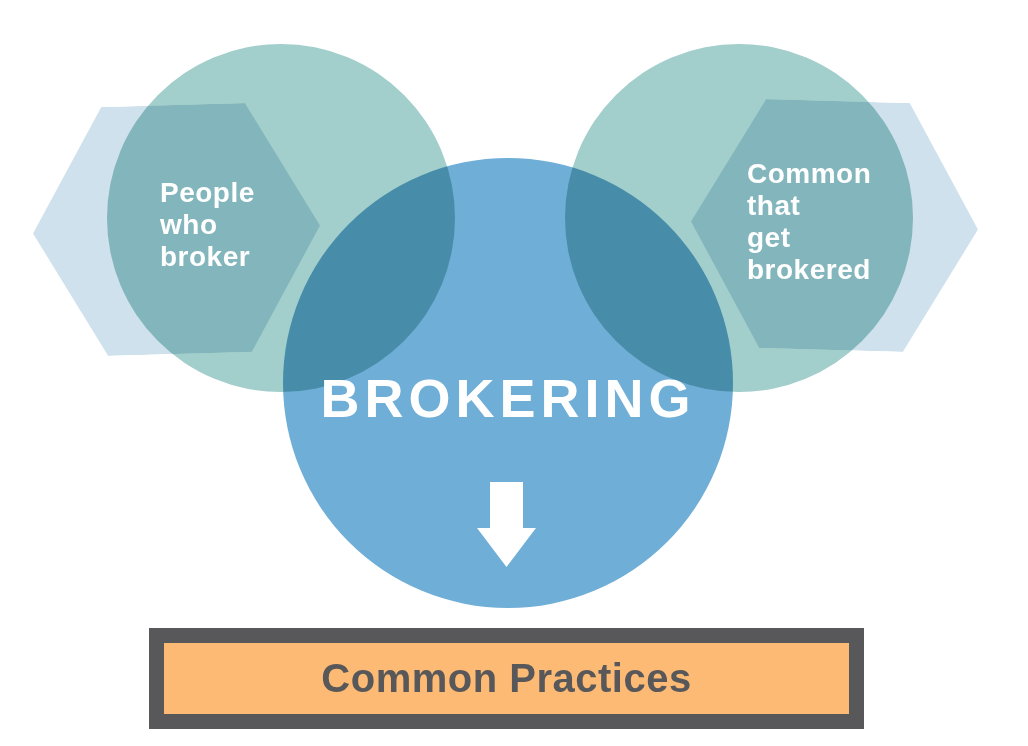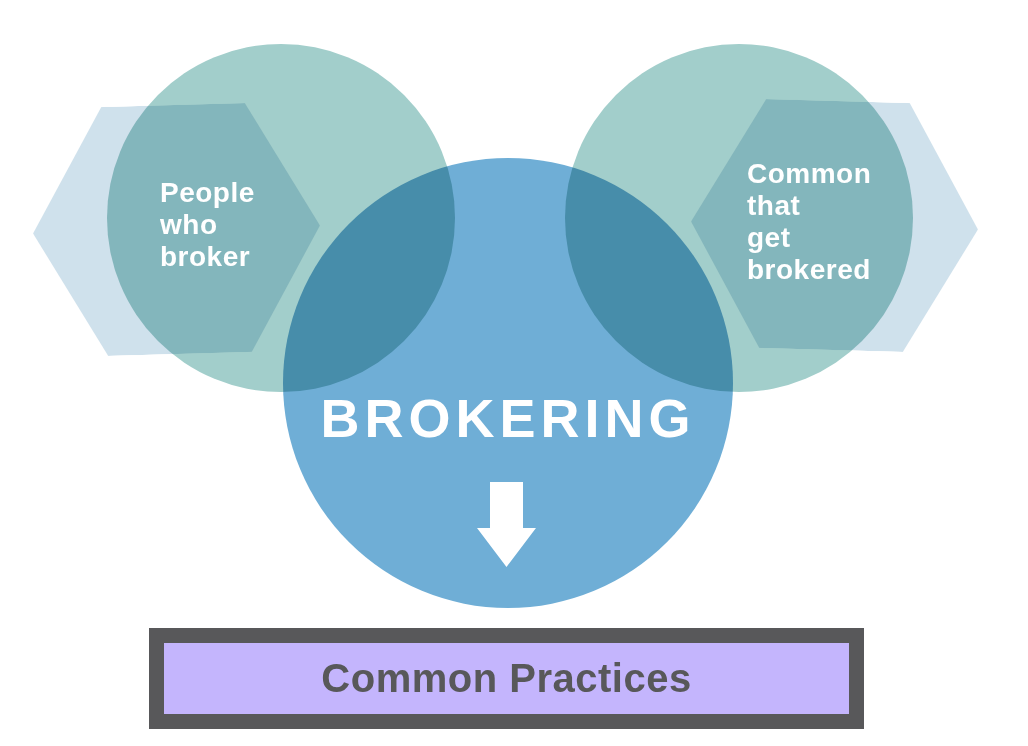--- a/index.html
+++ b/index.html
@@ -61,21 +61,21 @@
   }
   .practices-box {
     position: absolute;
     left: 149px;
     top: 628px;
     width: 715px;
     height: 101px;
     box-sizing: border-box;
     border-style: solid;
     border-width: 15px;
-    background: #c4b5fd;
+    background: #fdba74;
     display: flex;
     align-items: center;
     justify-content: center;
   }
   .practices-label {
     font-weight: bold;
     font-size: 40px;
     letter-spacing: 0.5px;
   }
 </style>
@@ -96,21 +96,21 @@
 
   <div class="label label-left" style="color: rgb(255, 255, 255);">People
 who
 broker</div>
 
   <div class="label label-right" style="color: rgb(255, 255, 255);">Common
 that
 get
 brokered</div>
 
-  <div class="title" style="color: rgb(255, 255, 255); margin-top: 20px;">BROKERING</div>
+  <div class="title" style="color: rgb(255, 255, 255);">BROKERING</div>
 
   <div class="arrow" style="background-color: rgb(255, 255, 255);"></div>
 
   <div class="practices-box" style="border-color: rgb(88, 88, 90);">
     <span class="practices-label" style="color: rgb(88, 88, 90);">Common Practices</span>
   </div>
 
 </div>
 
 </body></html>

